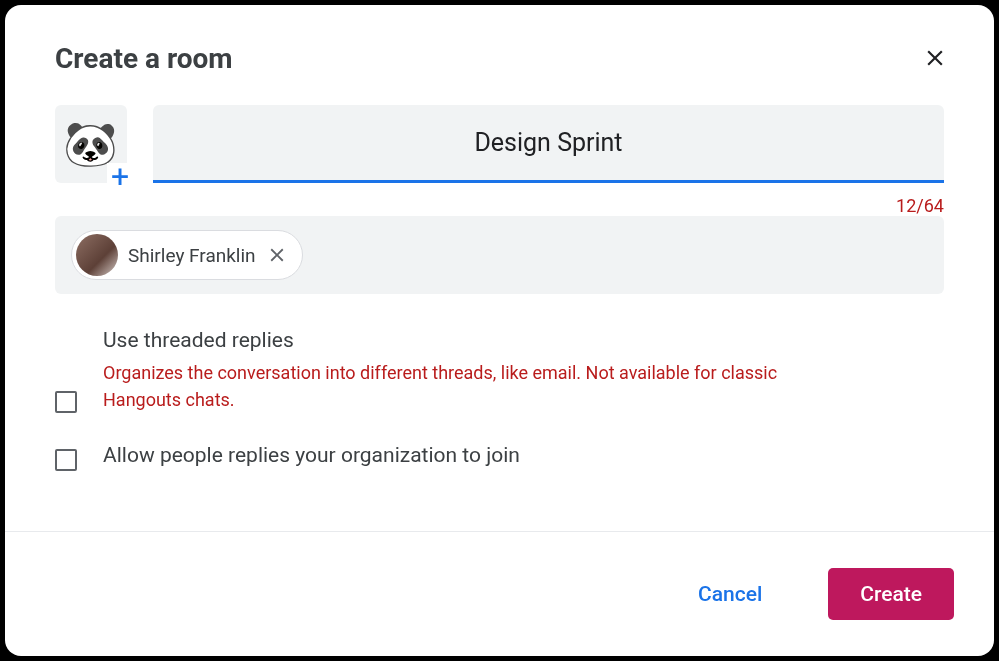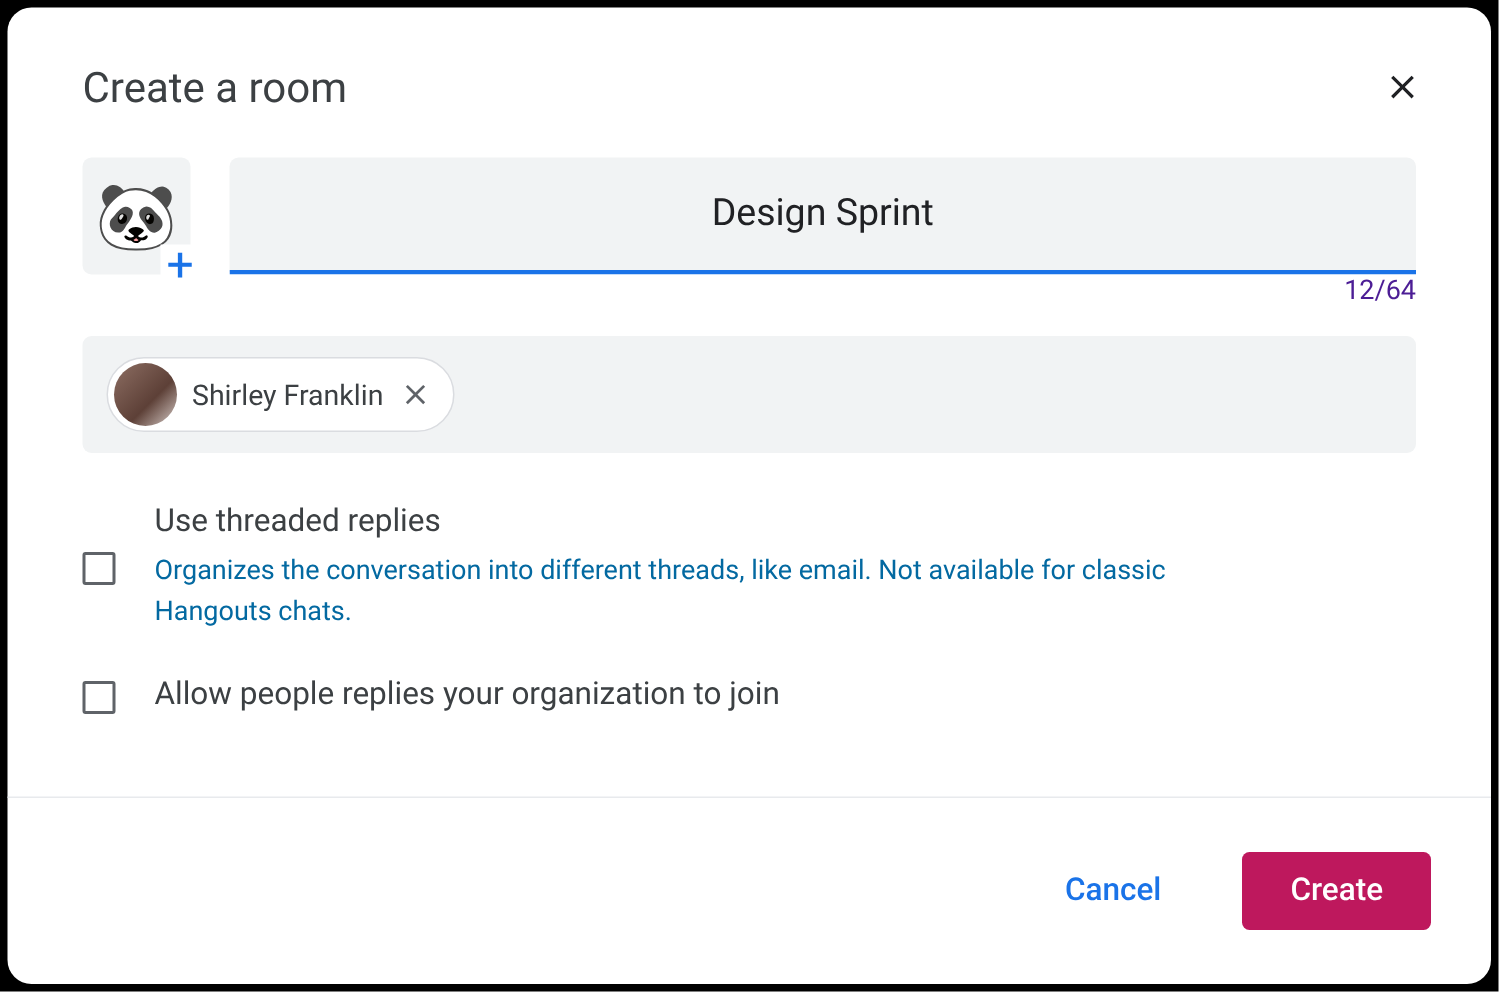--- a/index.html
+++ b/index.html
@@ -26,21 +26,21 @@
       flex-direction: column;
     }
     .dialog-header {
       display: flex;
       align-items: center;
       justify-content: space-between;
       padding: 36px 42px 0 50px;
     }
     .dialog-title {
       font-size: 28px;
-      font-weight: 400;
+      font-weight: 700;
       color: #3c4043;
     }
     .close-btn {
       background: none;
       border: none;
       cursor: pointer;
       padding: 4px;
       line-height: 0;
     }
     .close-btn svg {
@@ -99,28 +99,27 @@
       font-size: 25px;
       padding: 0 24px;
       color: #202124;
       outline: none;
       font-family: inherit;
       text-align: center;
     }
     .char-count {
       text-align: right;
       font-size: 18px;
-      color: #4c1d95;
-      margin-top: 0;
+      color: #b91c1c;
+      margin-top: 12px;
     }
     .members-box {
       background: #f1f3f4;
       border-radius: 6px;
       padding: 14px 16px;
-      margin-top: 20px;
       display: flex;
       gap: 56px;
       flex-wrap: wrap;
     }
     .chip {
       display: inline-flex;
       align-items: center;
       background: #fff;
       border: 1px solid #dadce0;
       border-radius: 26px;
@@ -154,21 +153,21 @@
     }
     .chip-remove svg {
       width: 22px;
       height: 22px;
     }
     .options {
       margin-top: 32px;
     }
     .option {
       display: flex;
-      align-items: center;
+      align-items: flex-end;
       gap: 26px;
       margin-bottom: 28px;
     }
     .checkbox {
       width: 22px;
       height: 22px;
       border: 2.5px solid #5f6368;
       border-radius: 2px;
       cursor: pointer;
       flex-shrink: 0;
@@ -178,31 +177,31 @@
     .option-text {
       flex: 1;
     }
     .option-title {
       font-size: 21px;
       color: #3c4043;
       line-height: 1.4;
     }
     .option-desc {
       font-size: 18px;
-      color: #0369a1;
+      color: #b91c1c;
       line-height: 1.5;
       margin-top: 4px;
       max-width: 720px;
     }
     .footer {
       border-top: 1px solid #e8eaed;
       padding: 36px 40px;
       display: flex;
       justify-content: flex-end;
-      gap: 22px;
+      gap: 34px;
     }
     .btn {
       font-size: 21px;
       font-weight: 500;
       padding: 14px 32px;
       border-radius: 5px;
       cursor: pointer;
       font-family: inherit;
       border: none;
     }

